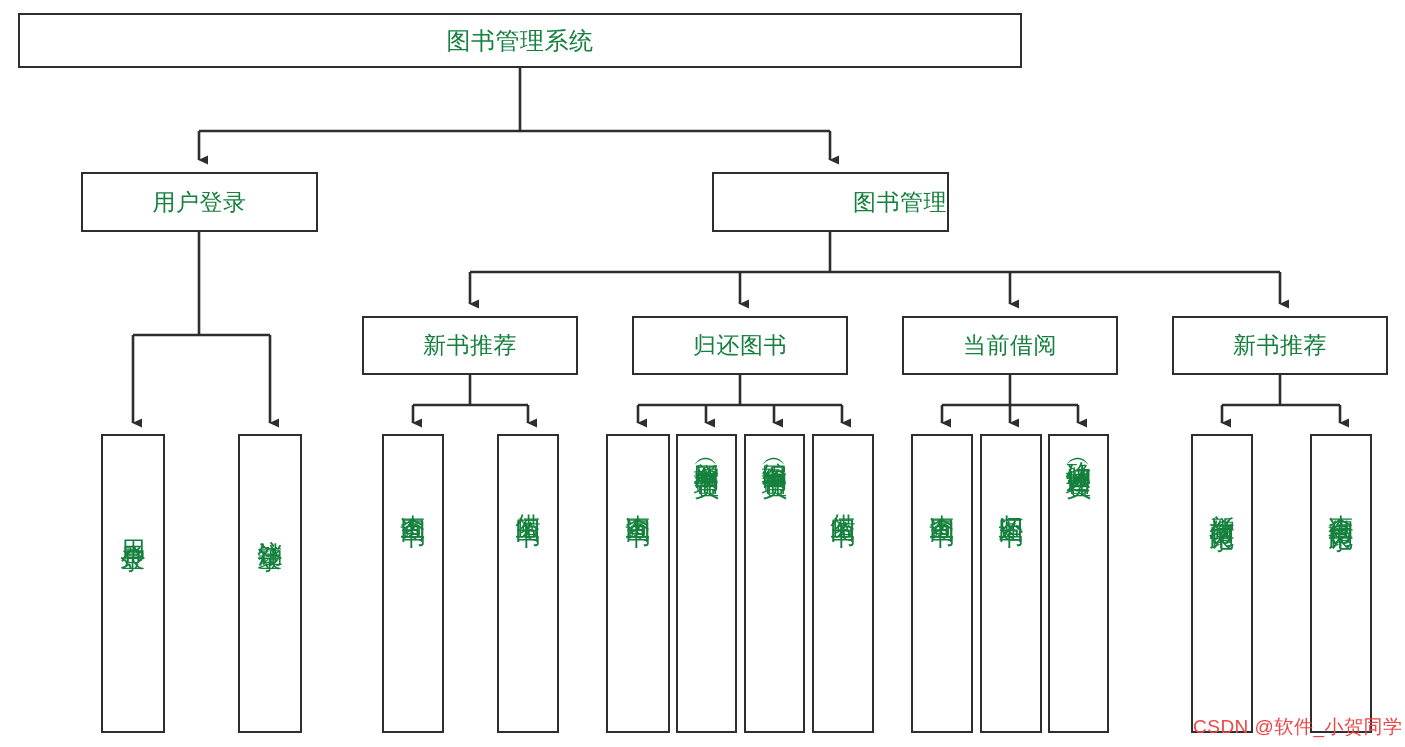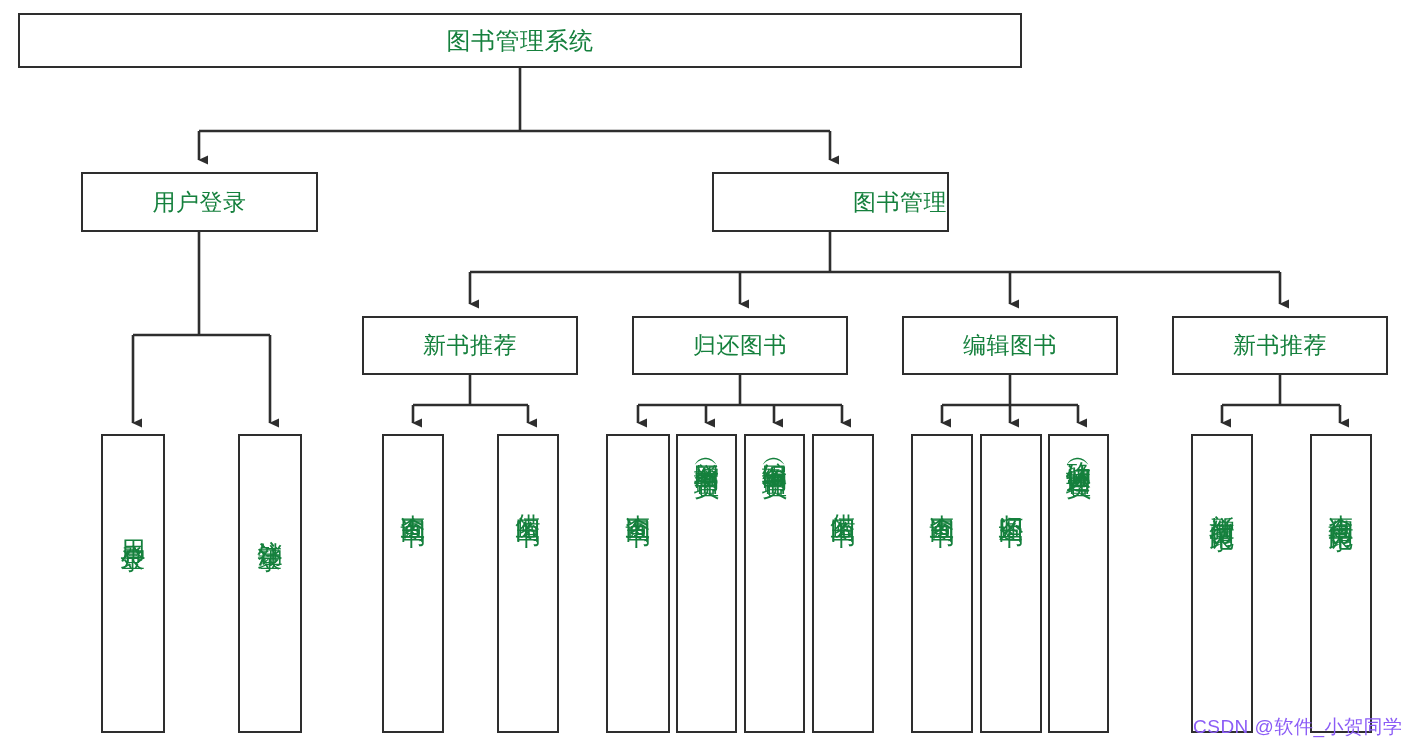--- a/index.html
+++ b/index.html
@@ -69,21 +69,21 @@
     padding-top: 52px;
   }
   .node.v.mid2 .lbl {
     padding-top: 78px;
   }
   .watermark {
     position: absolute;
     left: 1193px;
     top: 714px;
     font-size: 19px;
-    color: #8b5cf6;
+    color: #ef4444;
     white-space: nowrap;
     letter-spacing: 0.5px;
   }
 </style>
 </head>
 <body>
 
 <div id="canvas">
 
   <svg class="wires" viewBox="0 0 1405 747" xmlns="http://www.w3.org/2000/svg">
@@ -147,21 +147,21 @@
     <span class="lbl">图书管理</span>
   </div>
 
   <div class="node h" style="left:362px; top:316px; width:216px; height:59px;">
     <span class="lbl">新书推荐</span>
   </div>
   <div class="node h" style="left:632px; top:316px; width:216px; height:59px;">
     <span class="lbl">归还图书</span>
   </div>
   <div class="node h" style="left:902px; top:316px; width:216px; height:59px;">
-    <span class="lbl">编辑图书</span>
+    <span class="lbl">当前借阅</span>
   </div>
   <div class="node h" style="left:1172px; top:316px; width:216px; height:59px;">
     <span class="lbl">新书推荐</span>
   </div>
 
   <div class="node v mid2" style="left:101px; top:434px; width:64px; height:299px;">
     <span class="lbl">用户登录</span>
   </div>
   <div class="node v mid2" style="left:238px; top:434px; width:64px; height:299px;">
     <span class="lbl">注销登录</span>

